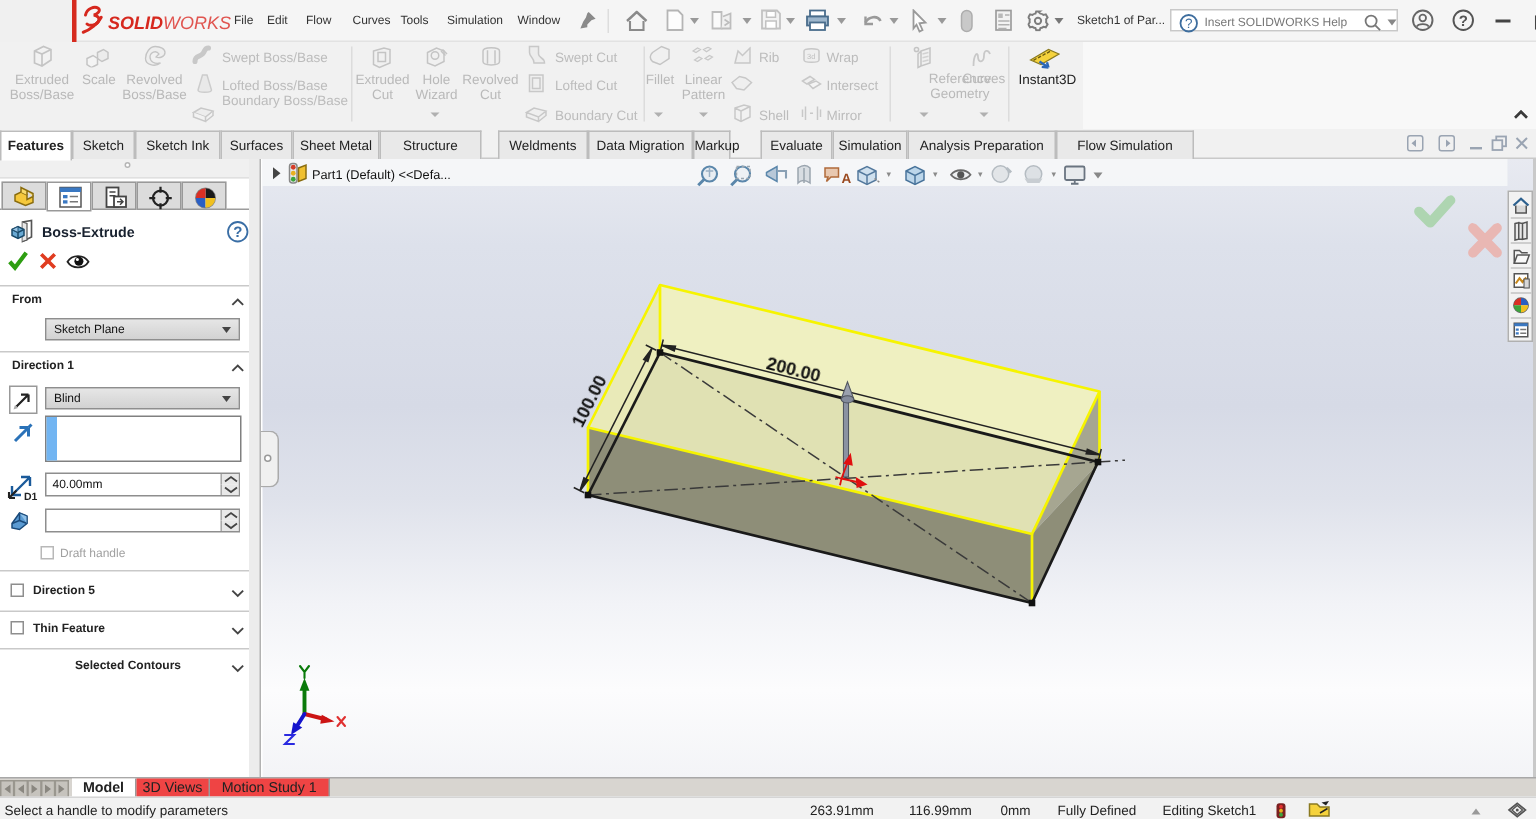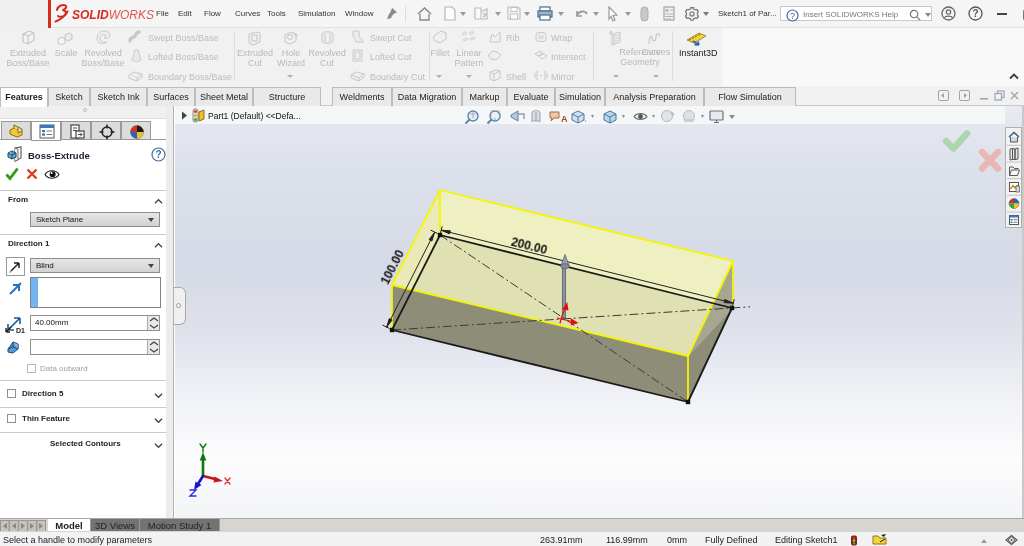--- a/index.html
+++ b/index.html
@@ -41,21 +41,21 @@
 .pchev { position:absolute; width:9px; height:9px; }
 .combo { position:absolute; left:30px; width:130px; height:15px; background:linear-gradient(#e6e6e6,#d2d2d2); border:1px solid #8e8e8e; font-size:8px; color:#111; line-height:13px; padding-left:5px; }
 .combo:after { content:""; position:absolute; right:5px; top:5px; width:0; height:0; border-left:3.5px solid transparent; border-right:3.5px solid transparent; border-top:4px solid #444; }
 .spin { position:absolute; left:30px; width:130px; height:16px; background:#ffffff; border:1px solid #8e8e8e; font-size:8px; color:#111; line-height:14px; padding-left:4px; }
 .spinbtn { position:absolute; right:0px; top:0px; width:12px; height:14px; background:#e8e8e8; border-left:1px solid #aaa; }
 .cbox { position:absolute; width:9px; height:9px; background:#fff; border:1px solid #8e8e8e; }
 .ptext { position:absolute; font-size:8px; color:#222; }
 
 
 #bottombar { position:absolute; left:0; top:518px; width:1024px; height:13px; background:#d8d5d0; border-top:1px solid #a8a8a8; }
-.btab { position:absolute; top:0px; height:13px; font-size:9.5px; color:#222; text-align:center; line-height:13px; background:#737373; border-right:1px solid #9a9a9a; }
+.btab { position:absolute; top:0px; height:13px; font-size:9.5px; color:#222; text-align:center; line-height:13px; background:#ef4444; border-right:1px solid #9a9a9a; }
 .btab.active { background:#ffffff; font-weight:bold; }
 
 
 #statusbar { position:absolute; left:0; top:531px; width:1024px; height:15px; background:#f2f2f2; border-top:1px solid #d5d5d5; }
 .stext { position:absolute; top:3px; font-size:9px; color:#222; }
 </style>
 </head>
 <body>
 <div id="app">
 
@@ -196,21 +196,21 @@
       </svg>
   <div class="slabel" style="left:148px;top:4.5px;">Swept Boss/Base</div>
   <svg class="abs" style="left:130px;top:21px" width="13" height="14" viewBox="0 0 13 14">
         <path d="M5 1 L8 1 L11 11 C11 13 2 13 2 11 Z" fill="#e9e9e9" stroke="#cccccc"></path>
       </svg>
   <div class="slabel" style="left:148px;top:24px;">Lofted Boss/Base</div>
   <svg class="abs" style="left:128px;top:41px" width="15" height="13" viewBox="0 0 15 13">
         <path d="M1 6 L6 3 L14 5 L9 9 Z" fill="#ededed" stroke="#c8c8c8"></path>
         <path d="M1 6 L1 9 L9 12 L9 9 M14 5 L14 8 L9 12" fill="#f2f2f2" stroke="#c8c8c8"></path>
       </svg>
-  <div class="slabel" style="left:148px;top:44px;">Boundary Boss/Base</div>
+  <div class="slabel" style="left:148px;top:34px;">Boundary Boss/Base</div>
   <div class="rsep" style="left:234px;"></div>
 
   <svg class="abs" style="left:247px;top:3px" width="15" height="15" viewBox="0 0 15 15">
         <path d="M2 3 L9 1 L13 2 L13 11 L6 14 L2 12 Z" fill="#f0f0f0" stroke="#c4c4c4"></path>
         <rect x="5" y="4" width="5" height="6" fill="none" stroke="#c4c4c4"></rect>
       </svg>
   <div class="rlabel" style="left:230px;top:20px;width:50px;">Extruded<br>Cut</div>
   <svg class="abs" style="left:283px;top:3px" width="16" height="15" viewBox="0 0 16 15">
         <path d="M2 4 L8 1 L13 3 L13 10 L7 13 L2 11 Z" fill="#f0f0f0" stroke="#c4c4c4"></path>
         <circle cx="7" cy="6" r="2.5" fill="none" stroke="#c4c4c4"></circle>
@@ -303,21 +303,21 @@
 
 <div id="tabrow">
   <div class="rtab active" style="left:0px;width:48px;">Features</div>
   <div class="rtab" style="left:48px;width:42px;">Sketch</div>
   <div class="rtab" style="left:90px;width:57px;">Sketch Ink</div>
   <div class="rtab" style="left:147px;width:48px;">Surfaces</div>
   <div class="rtab" style="left:195px;width:58px;">Sheet Metal</div>
   <div class="rtab" style="left:253px;width:68px;">Structure System</div>
   <div class="rtab" style="left:332px;width:60px;">Weldments</div>
   <div class="rtab" style="left:392px;width:70px;">Data Migration</div>
-  <div class="rtab" style="left:462px;width:45px;">Markup</div>
+  <div class="rtab" style="left:462px;width:25px;">Markup</div>
   <div class="rtab" style="left:507px;width:48px;">Evaluate</div>
   <div class="rtab" style="left:555px;width:50px;">Simulation</div>
   <div class="rtab" style="left:605px;width:99px;">Analysis Preparation</div>
   <div class="rtab" style="left:704px;width:92px;">Flow Simulation</div>
   <svg class="abs" style="left:938px;top:4px" width="82" height="12" viewBox="0 0 82 12">
     <rect x="0.5" y="0.5" width="10" height="10" rx="1.5" fill="none" stroke="#9aa4b2"></rect>
     <path d="M3 5.5 L6 3 L6 8 Z M7.5 2.5 L7.5 8.5" fill="#9aa4b2" stroke="none"></path>
     <rect x="21.5" y="0.5" width="10" height="10" rx="1.5" fill="none" stroke="#9aa4b2"></rect>
     <path d="M29 5.5 L26 3 L26 8 Z M24.5 2.5 L24.5 8.5" fill="#9aa4b2" stroke="none"></path>
     <rect x="42" y="8" width="8" height="1.6" fill="#9aa4b2"></rect>
@@ -647,21 +647,21 @@
               <path d="M1 4 L5 1 L9 4" fill="none" stroke="#444" stroke-width="1.2"></path>
             </svg>
           </div>
       <div class="spinbtn" style="top:7px;height:7px;">
             <svg width="10" height="6" viewBox="0 0 10 6" style="position:absolute;left:1px;top:1px">
               <path d="M1 1 L5 4 L9 1" fill="none" stroke="#444" stroke-width="1.2"></path>
             </svg>
           </div>
     </div>
     <div class="cbox" style="left:27px;top:258px;border-color:#b8b8b8;"></div>
-    <div class="ptext" style="left:40px;top:258px;color:#a0a0a0;">Data outward</div>
+    <div class="ptext" style="left:40px;top:258px;color:#a0a0a0;">Draft handle</div>
     <div class="pdivider" style="top:274px;"></div>
 
     <div class="cbox" style="left:7px;top:283px;"></div>
     <div class="phead" style="left:22px;top:283px;">Direction 5</div>
     <svg class="pchev" style="left:154px;top:285px;" viewBox="0 0 10 8">
           <path d="M1 2 L5 6 L9 2" fill="none" stroke="#444" stroke-width="1.4"></path>
         </svg>
     <div class="pdivider" style="top:301px;"></div>
 
     <div class="cbox" style="left:7px;top:308px;"></div>

